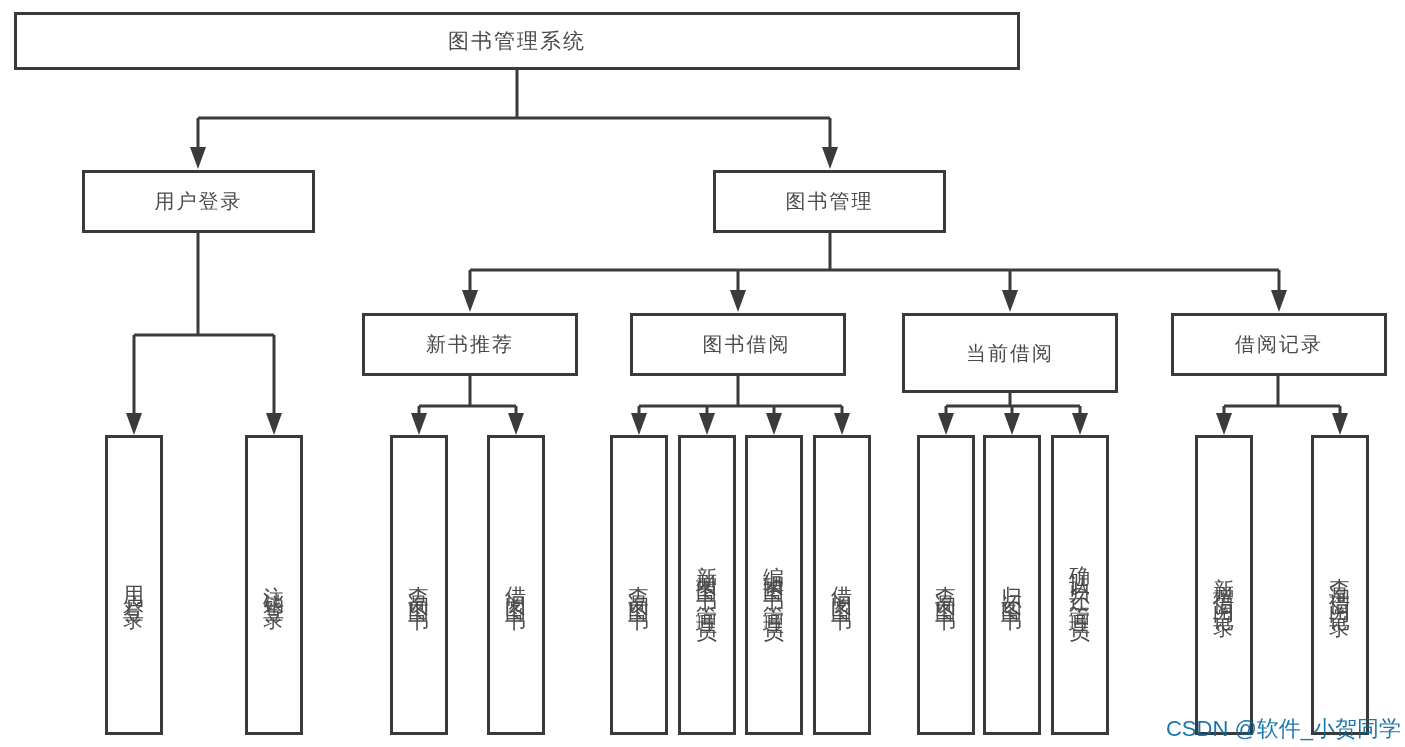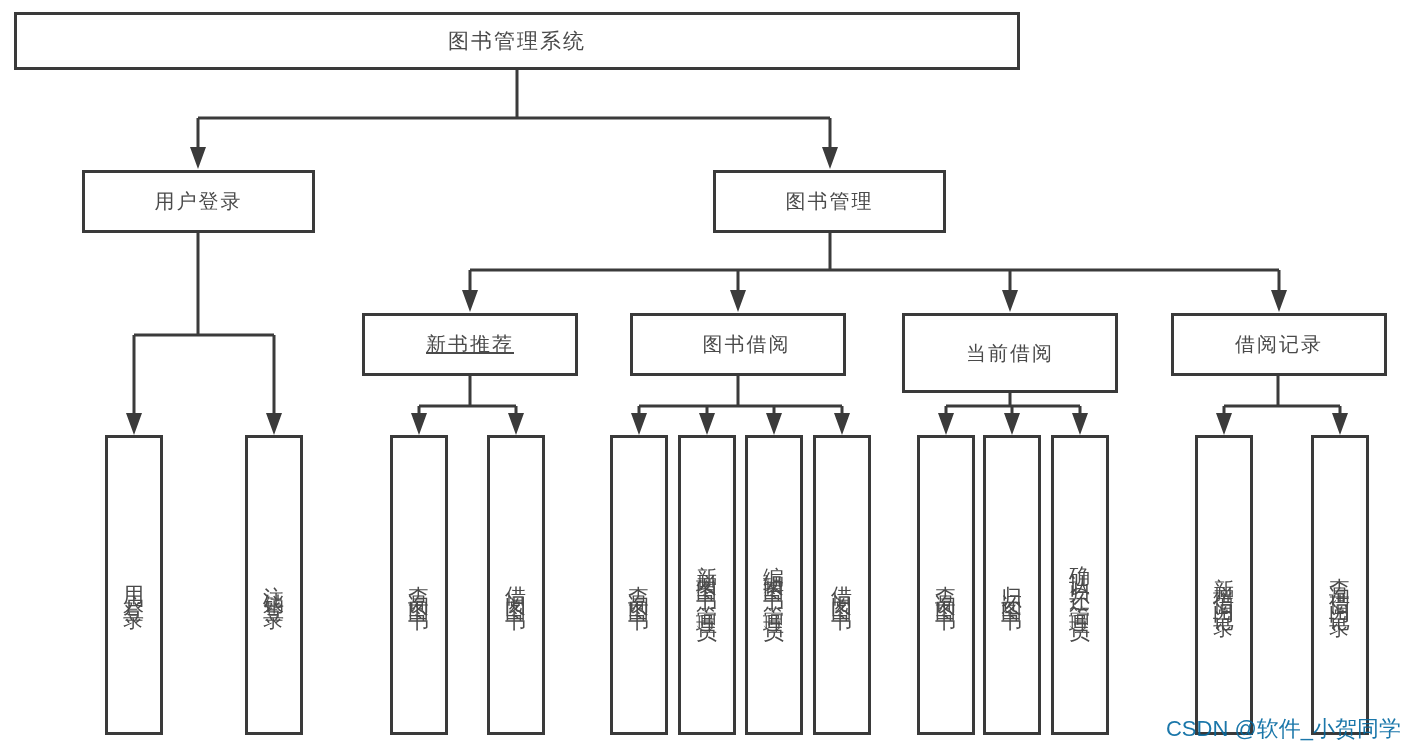--- a/index.html
+++ b/index.html
@@ -87,21 +87,21 @@
     <span>图书管理系统</span>
   </div>
 
   <div class="box hbox" style="left:82px; top:170px; width:233px; height:63px;">
     <span>用户登录</span>
   </div>
   <div class="box hbox" style="left:713px; top:170px; width:233px; height:63px;">
     <span>图书管理</span>
   </div>
 
-  <div class="box hbox" style="left:362px; top:313px; width:216px; height:63px;text-decoration:underline;">
+  <div class="box hbox" style="left:362px; top:313px; width:216px; height:63px;">
     <span>新书推荐</span>
   </div>
   <div class="box hbox" style="left:630px; top:313px; width:216px; height:63px;padding-left:17px;">
     <span>图书借阅</span>
   </div>
   <div class="box hbox" style="left:902px; top:313px; width:216px; height:80px;">
     <span>当前借阅</span>
   </div>
   <div class="box hbox" style="left:1171px; top:313px; width:216px; height:63px;">
     <span>借阅记录</span>

